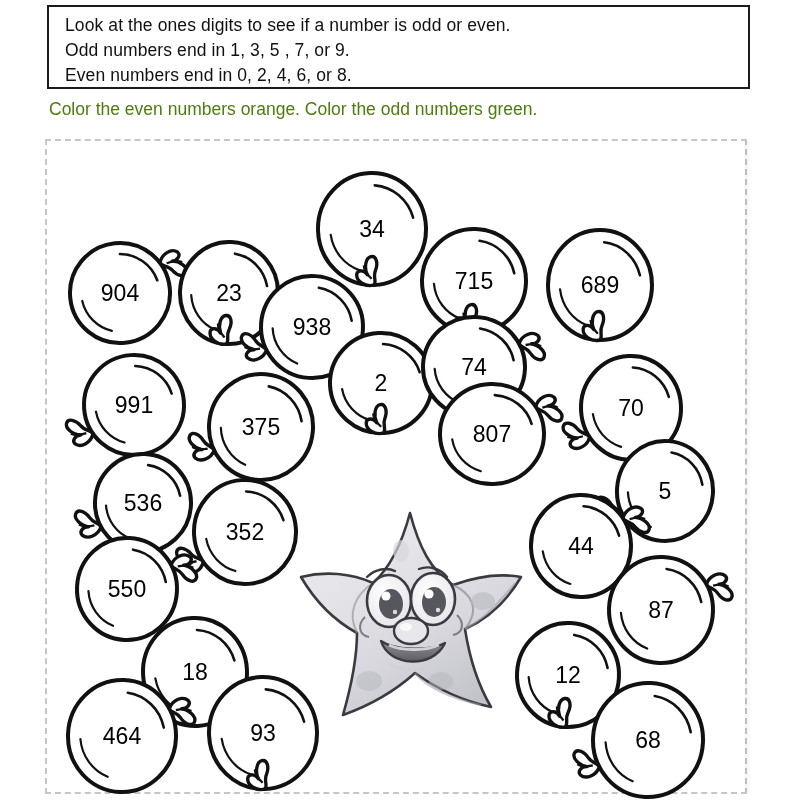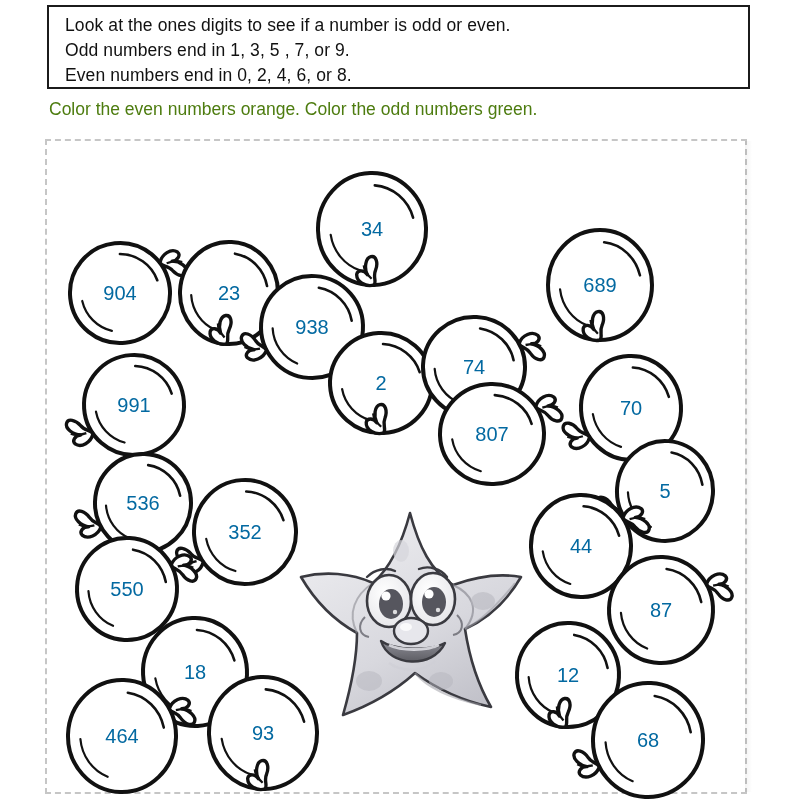--- a/index.html
+++ b/index.html
@@ -84,23 +84,23 @@
   }
   .balloon svg {
     display: block;
     overflow: visible;
   }
   .balloon-number {
     position: absolute;
     left: 50%;
     top: 50%;
     transform: translate(-50%, -50%);
-    font-size: 20px;
+    font-size: 23px;
     line-height: 1;
-    color: #0369a1;
+    color: #000000;
     white-space: nowrap;
     pointer-events: none;
   }
 
   
   #starfish {
     position: absolute;
     left: 285px;
     top: 505px;
     width: 250px;
@@ -157,20 +157,34 @@
           <path d="M 4.32 -43.456 A 43.2 44.800000000000004 0 0 1 41.472 -9.856000000000002" fill="none" stroke="#111111" stroke-width="2.6" stroke-linecap="round"></path>
           <path d="M -41.472 4.48 A 43.2 44.800000000000004 0 0 0 -12.96 41.21600000000001" fill="none" stroke="#111111" stroke-width="2.2" stroke-linecap="round"></path>
           <g transform="translate(0 56) rotate(-90) scale(1.05)">
             <path d="M0 0 C -2 -8 4 -17 11 -16 C 15 -15 15 -9 10 -6 C 17 -9 26 -7 27 -2 C 28 3 21 5 14 2 C 8 -1 3 3 0 0 Z" fill="#ffffff" stroke="#111111" stroke-width="3.2" stroke-linejoin="round"></path>
             <path d="M6 -2 C 10 -6 14 -9 19 -9" fill="none" stroke="#111111" stroke-width="2.2"></path>
           </g>
         </g>
       </svg>
       <div class="balloon-number">34</div>
     </div>
+    <div class="balloon" style="left: 474px; top: 281px; width: 172px; height: 172px;">
+      <svg width="172" height="172" viewBox="0 0 172 172">
+        <g transform="translate(86 86) rotate(2)">
+          <ellipse cx="0" cy="0" rx="52" ry="52" fill="#ffffff" stroke="#111111" stroke-width="4"></ellipse>
+          <path d="M 4.16 -40.352 A 41.6 41.6 0 0 1 39.936 -9.152000000000001" fill="none" stroke="#111111" stroke-width="2.6" stroke-linecap="round"></path>
+          <path d="M -39.936 4.16 A 41.6 41.6 0 0 0 -12.48 38.272000000000006" fill="none" stroke="#111111" stroke-width="2.2" stroke-linecap="round"></path>
+          <g transform="translate(0 52) rotate(-90) scale(1.05)">
+            <path d="M0 0 C -2 -8 4 -17 11 -16 C 15 -15 15 -9 10 -6 C 17 -9 26 -7 27 -2 C 28 3 21 5 14 2 C 8 -1 3 3 0 0 Z" fill="#ffffff" stroke="#111111" stroke-width="3.2" stroke-linejoin="round"></path>
+            <path d="M6 -2 C 10 -6 14 -9 19 -9" fill="none" stroke="#111111" stroke-width="2.2"></path>
+          </g>
+        </g>
+      </svg>
+      <div class="balloon-number">715</div>
+    </div>
     <div class="balloon" style="left: 600px; top: 285px; width: 172px; height: 178px;">
       <svg width="172" height="178" viewBox="0 0 172 178">
         <g transform="translate(86 89) rotate(0)">
           <ellipse cx="0" cy="0" rx="52" ry="55" fill="#ffffff" stroke="#111111" stroke-width="4"></ellipse>
           <path d="M 4.16 -42.68 A 41.6 44 0 0 1 39.936 -9.68" fill="none" stroke="#111111" stroke-width="2.6" stroke-linecap="round"></path>
           <path d="M -39.936 4.4 A 41.6 44 0 0 0 -12.48 40.480000000000004" fill="none" stroke="#111111" stroke-width="2.2" stroke-linecap="round"></path>
           <g transform="translate(0 55) rotate(-90) scale(1.05)">
             <path d="M0 0 C -2 -8 4 -17 11 -16 C 15 -15 15 -9 10 -6 C 17 -9 26 -7 27 -2 C 28 3 21 5 14 2 C 8 -1 3 3 0 0 Z" fill="#ffffff" stroke="#111111" stroke-width="3.2" stroke-linejoin="round"></path>
             <path d="M6 -2 C 10 -6 14 -9 19 -9" fill="none" stroke="#111111" stroke-width="2.2"></path>
           </g>
@@ -240,20 +254,34 @@
           <ellipse cx="0" cy="0" rx="50" ry="50" fill="#ffffff" stroke="#111111" stroke-width="4"></ellipse>
           <path d="M 4 -38.8 A 40 40 0 0 1 38.4 -8.8" fill="none" stroke="#111111" stroke-width="2.6" stroke-linecap="round"></path>
           <path d="M -38.4 4 A 40 40 0 0 0 -12 36.800000000000004" fill="none" stroke="#111111" stroke-width="2.2" stroke-linecap="round"></path>
           <g transform="translate(-43 26) rotate(-150) scale(1.05)">
             <path d="M0 0 C -2 -8 4 -17 11 -16 C 15 -15 15 -9 10 -6 C 17 -9 26 -7 27 -2 C 28 3 21 5 14 2 C 8 -1 3 3 0 0 Z" fill="#ffffff" stroke="#111111" stroke-width="3.2" stroke-linejoin="round"></path>
             <path d="M6 -2 C 10 -6 14 -9 19 -9" fill="none" stroke="#111111" stroke-width="2.2"></path>
           </g>
         </g>
       </svg>
       <div class="balloon-number">991</div>
+    </div>
+    <div class="balloon" style="left: 261px; top: 427px; width: 172px; height: 174px;">
+      <svg width="172" height="174" viewBox="0 0 172 174">
+        <g transform="translate(86 87) rotate(5)">
+          <ellipse cx="0" cy="0" rx="52" ry="53" fill="#ffffff" stroke="#111111" stroke-width="4"></ellipse>
+          <path d="M 4.16 -41.12800000000001 A 41.6 42.400000000000006 0 0 1 39.936 -9.328000000000001" fill="none" stroke="#111111" stroke-width="2.6" stroke-linecap="round"></path>
+          <path d="M -39.936 4.240000000000001 A 41.6 42.400000000000006 0 0 0 -12.48 39.00800000000001" fill="none" stroke="#111111" stroke-width="2.2" stroke-linecap="round"></path>
+          <g transform="translate(-44.72 27.560000000000002) rotate(-150) scale(1.05)">
+            <path d="M0 0 C -2 -8 4 -17 11 -16 C 15 -15 15 -9 10 -6 C 17 -9 26 -7 27 -2 C 28 3 21 5 14 2 C 8 -1 3 3 0 0 Z" fill="#ffffff" stroke="#111111" stroke-width="3.2" stroke-linejoin="round"></path>
+            <path d="M6 -2 C 10 -6 14 -9 19 -9" fill="none" stroke="#111111" stroke-width="2.2"></path>
+          </g>
+        </g>
+      </svg>
+      <div class="balloon-number">375</div>
     </div>
     <div class="balloon" style="left: 631px; top: 408px; width: 168px; height: 172px;">
       <svg width="168" height="172" viewBox="0 0 168 172">
         <g transform="translate(84 86) rotate(-3)">
           <ellipse cx="0" cy="0" rx="50" ry="52" fill="#ffffff" stroke="#111111" stroke-width="4"></ellipse>
           <path d="M 4 -40.352 A 40 41.6 0 0 1 38.4 -9.152000000000001" fill="none" stroke="#111111" stroke-width="2.6" stroke-linecap="round"></path>
           <path d="M -38.4 4.16 A 40 41.6 0 0 0 -12 38.272000000000006" fill="none" stroke="#111111" stroke-width="2.2" stroke-linecap="round"></path>
           <g transform="translate(-43 27.04) rotate(-150) scale(1.05)">
             <path d="M0 0 C -2 -8 4 -17 11 -16 C 15 -15 15 -9 10 -6 C 17 -9 26 -7 27 -2 C 28 3 21 5 14 2 C 8 -1 3 3 0 0 Z" fill="#ffffff" stroke="#111111" stroke-width="3.2" stroke-linejoin="round"></path>
             <path d="M6 -2 C 10 -6 14 -9 19 -9" fill="none" stroke="#111111" stroke-width="2.2"></path>

